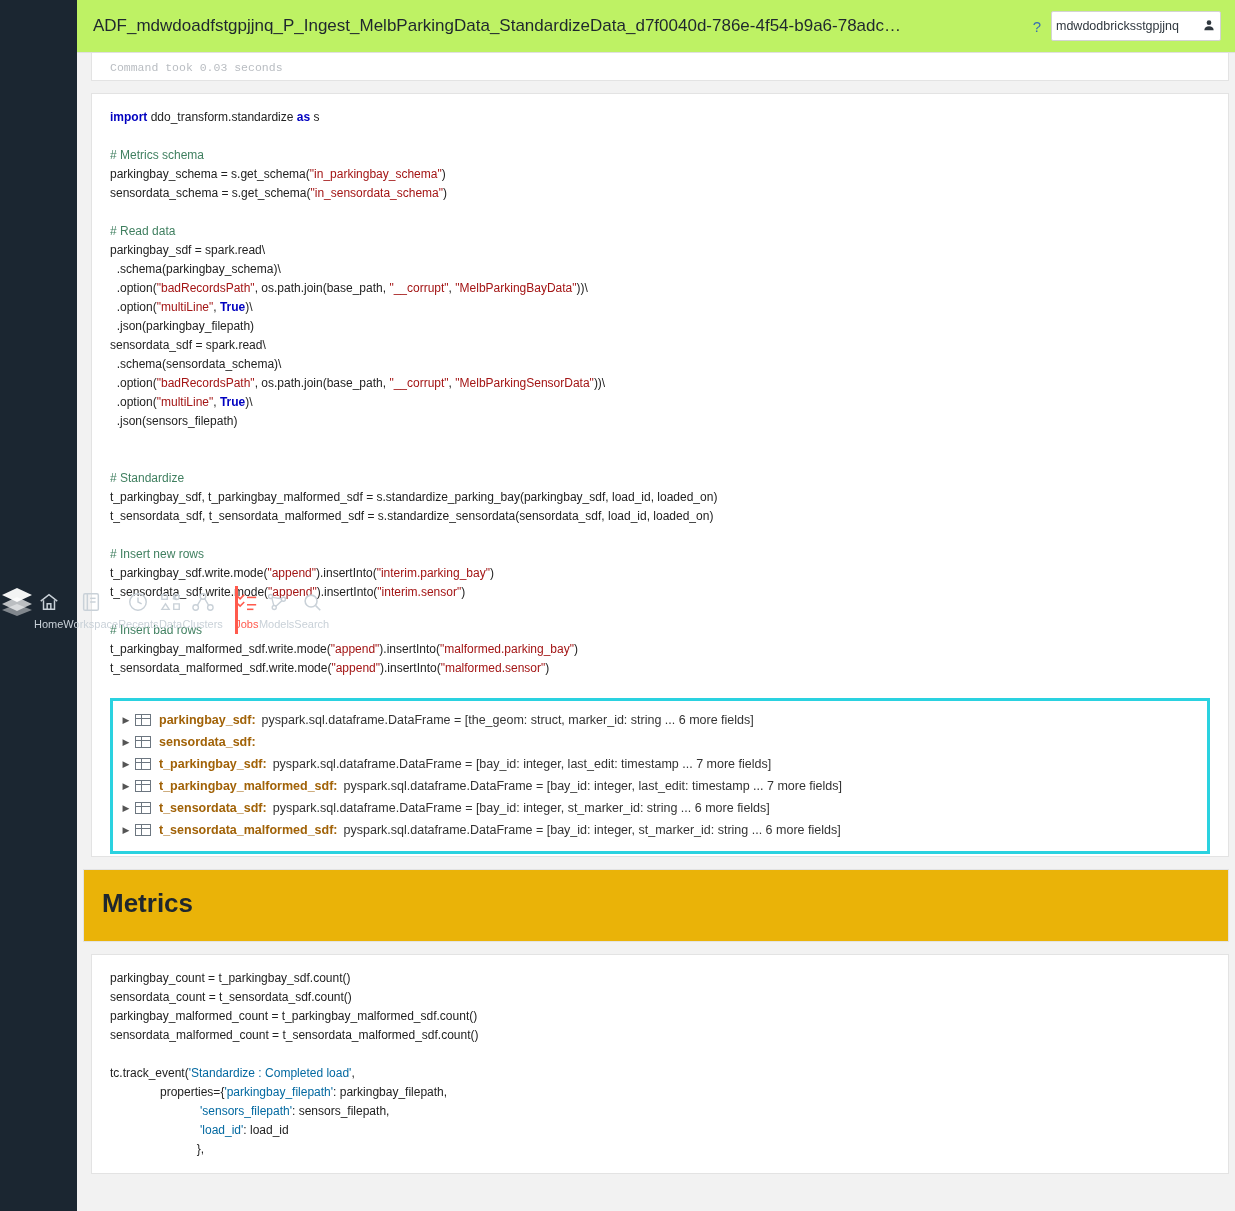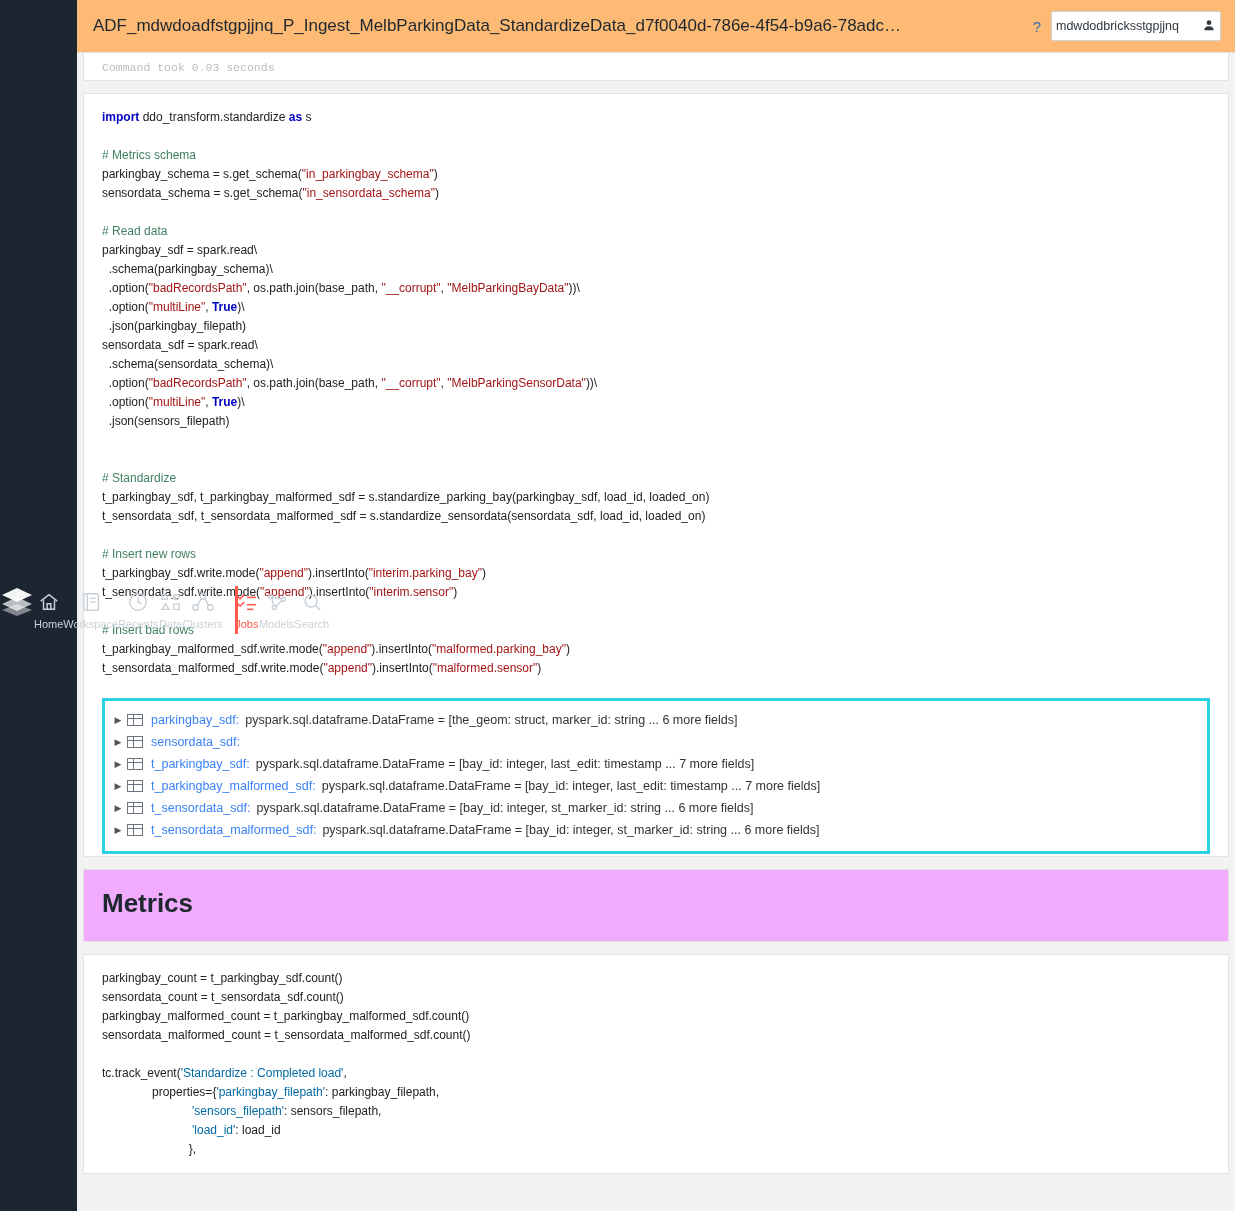--- a/index.html
+++ b/index.html
@@ -54,21 +54,21 @@
   
   .main {
     flex: 1 1 auto;
     background: #f2f2f2;
     display: flex;
     flex-direction: column;
     overflow: hidden;
   }
   .topbar {
     height: 53px;
-    background: #fdba74;
+    background: #bef264;
     border-bottom: 1px solid #e0e0e0;
     display: flex;
     align-items: center;
     padding: 0 14px 0 16px;
     flex: 0 0 53px;
   }
   .nb-title {
     font-size: 17px;
     color: #1f272e;
     font-weight: 400;
@@ -106,21 +106,21 @@
 
   .content {
     flex: 1 1 auto;
     overflow: hidden;
     padding: 0 6px;
   }
 
   .cell {
     background: #fff;
     border: 1px solid #e3e3e3;
-    margin: 0 0 12px 0;
+    margin: 0 0 12px 8px;
   }
   .cell.first { border-top: none; margin-top: 0; }
 
   pre.code {
     margin: 0;
     padding: 14px 16px 14px 18px;
     font-family: Liberation Sans, sans-serif;
     font-size: 12px;
     line-height: 19px;
     color: #222;
@@ -170,24 +170,24 @@
   .dfico:before {
     content: "";
     position: absolute; left: 0; right: 0; top: 3px;
     height: 1px; background: #6c7680;
   }
   .dfico:after {
     content: "";
     position: absolute; top: 0; bottom: 0; left: 5px;
     width: 1px; background: #6c7680;
   }
-  .out-name { font-weight: normal; color: #3b82f6; }
+  .out-name { font-weight: bold; color: #a16207; }
 
   .metrics-cell {
-    background: #f0abfc;
+    background: #eab308;
     border: 1px solid #e3e3e3;
     padding: 18px 16px 22px 18px;
     margin-bottom: 12px;
   }
   .metrics-h { font-size: 26px; font-weight: bold; color: #1f272e; margin: 0; }
 </style>
 </head>
 <body>
 
 <div class="app">

